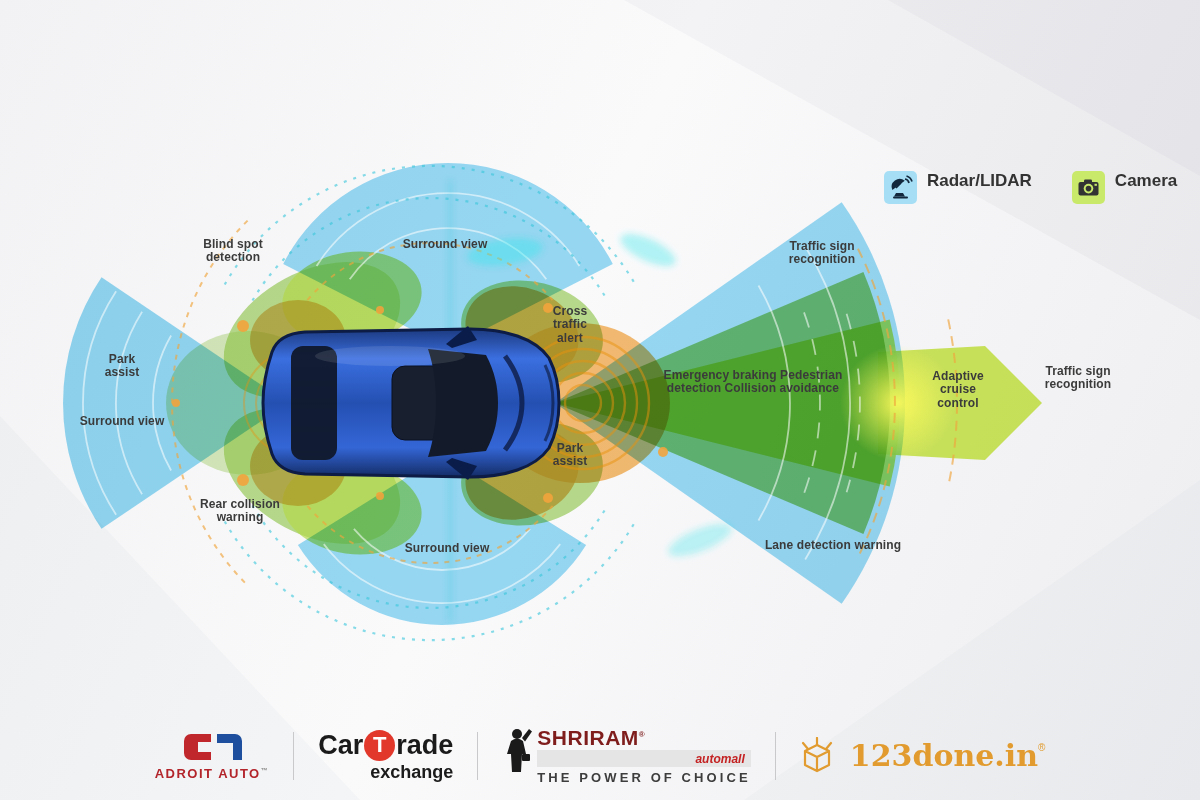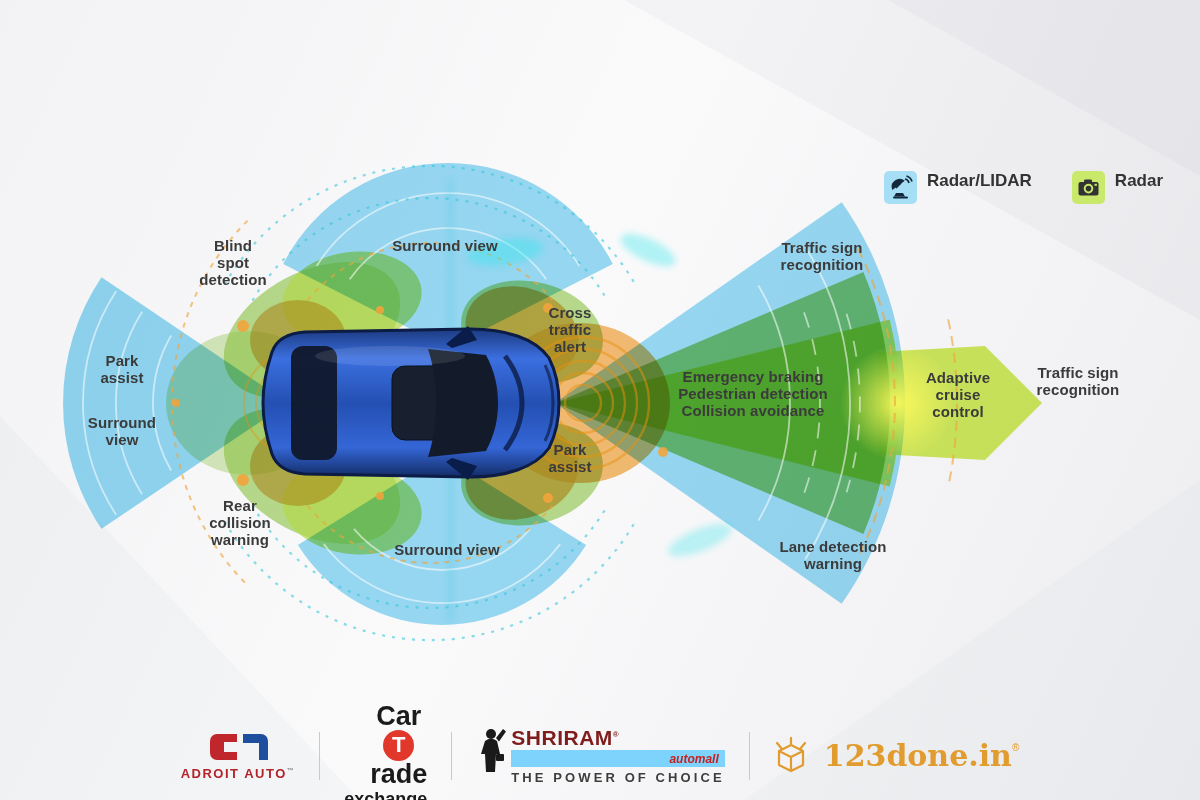--- a/index.html
+++ b/index.html
@@ -11,47 +11,47 @@
   .facet{position:absolute;inset:0;pointer-events:none;}
   .f1{clip-path:polygon(52% 0,100% 0,100% 40%);background:rgba(110,115,128,.05);}
   .f2{clip-path:polygon(74% 0,100% 0,100% 22%);background:rgba(110,115,128,.045);}
   .f3{clip-path:polygon(0 52%,30% 100%,0 100%);background:rgba(110,115,128,.04);}
   .f4{clip-path:polygon(100% 60%,100% 100%,62% 100%);background:rgba(110,115,128,.03);}
 
   #diagram-svg{position:absolute;left:0;top:0;}
 
   .zone-label{
     position:absolute;transform:translateX(-50%);
-    text-align:center;font-size:15px;font-weight:600;color:#3b3b3b;
+    text-align:center;font-size:12px;font-weight:600;color:#3b3b3b;
     line-height:1.12;letter-spacing:.1px;white-space:normal;
   }
 
   .legend{position:absolute;top:171px;left:884px;display:flex;gap:40px;align-items:center;}
   .legend-item{display:flex;align-items:flex-start;gap:10px;}
   .legend-item span{font-size:17px;font-weight:600;color:#333;}
 
   
   .footer{
     position:absolute;left:0;right:0;top:720px;height:72px;
     display:flex;align-items:center;justify-content:center;gap:24px;
   }
   .logo-div{width:1px;height:48px;background:#c9c9cc;}
   .adroit{display:flex;flex-direction:column;align-items:center;gap:2px;}
   .adroit-name{font-size:13px;font-weight:bold;color:#b2232a;letter-spacing:1.5px;white-space:nowrap;}
   .adroit-name sup{font-size:7px;color:#8a8a8a;}
   .cartrade{display:flex;flex-direction:column;align-items:flex-end;}
-  .ct-row{display:flex;align-items:center;font-size:27px;font-weight:bold;color:#1b1b1b;line-height:1;flex-direction:column;}
+  .ct-row{display:flex;align-items:center;font-size:27px;font-weight:bold;color:#1b1b1b;line-height:1;}
   .ct-t{width:31px;height:31px;border-radius:50%;background:#e2382c;color:#fff;
         display:flex;align-items:center;justify-content:center;font-size:22px;font-weight:bold;margin:0 1px;}
   .ct-sub{font-size:18px;font-weight:bold;color:#1b1b1b;margin-top:1px;}
   .shriram{display:flex;align-items:flex-start;gap:5px;}
   .sh-col{display:flex;flex-direction:column;}
   .sh-name{font-size:21px;font-weight:800;color:#7f1d1d;letter-spacing:.5px;line-height:1;}
   .sh-name sup{font-size:8px;}
-  .sh-bar{margin-top:2px;background:#7dd3fc;height:17px;display:flex;align-items:center;justify-content:flex-end;padding:0 6px;}
+  .sh-bar{margin-top:2px;background:#e5e5e5;height:17px;display:flex;align-items:center;justify-content:flex-end;padding:0 6px;}
   .sh-automall{font-size:12px;font-weight:bold;font-style:italic;color:#c42222;}
   .sh-tag{margin-top:3px;font-size:13px;letter-spacing:3.1px;color:#3d3d3d;font-weight:bold;white-space:nowrap;}
   .done123{display:flex;align-items:center;gap:16px;color:#e19b2e;}
   .done-name{font-family:"DejaVu Serif", serif;font-size:30px;font-weight:600;line-height:1;}
   .done123 sup{font-size:10px;position:relative;top:-9px;}
 </style>
 </head>
 <body>
 
 <div class="facet f1"></div>
@@ -220,21 +220,21 @@
   </div>
   <div class="legend-item">
     <svg width="33" height="33" viewBox="0 0 33 33">
       <rect x="0" y="0" width="33" height="33" rx="5" fill="#c9e96b"></rect>
       <rect x="12" y="8.5" width="8" height="5" rx="1.2" fill="#333333"></rect>
       <rect x="6.5" y="11" width="20" height="13.5" rx="2" fill="#333333"></rect>
       <circle cx="16.5" cy="17.6" r="4.8" fill="#c9e96b"></circle>
       <circle cx="16.5" cy="17.6" r="2.8" fill="#333333"></circle>
       <rect x="22.5" y="12.8" width="2.4" height="2" fill="#c9e96b"></rect>
     </svg>
-    <span>Radar</span>
+    <span>Camera</span>
   </div>
 </div>
 
 <div class="footer">
 
   <div class="adroit">
     <svg width="66" height="32" viewBox="0 0 66 32">
       <path d="M12,2 h20 v8 h-13 v10 h13 v8 H12 a7,7 0 0 1 -7,-7 V9 a7,7 0 0 1 7,-7 Z" fill="#c0272d"></path>
       <path d="M38,2 h18 a7,7 0 0 1 7,7 v19 h-9 V11 h-16 Z" fill="#1d4f9e"></path>
     </svg>

